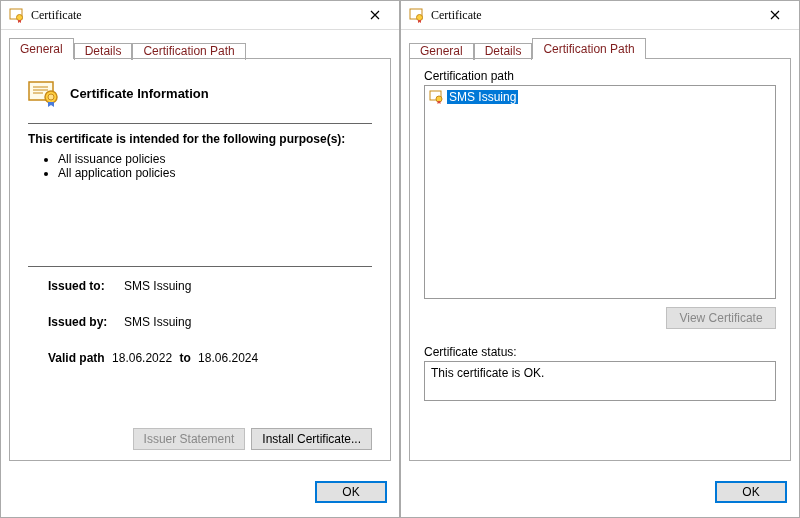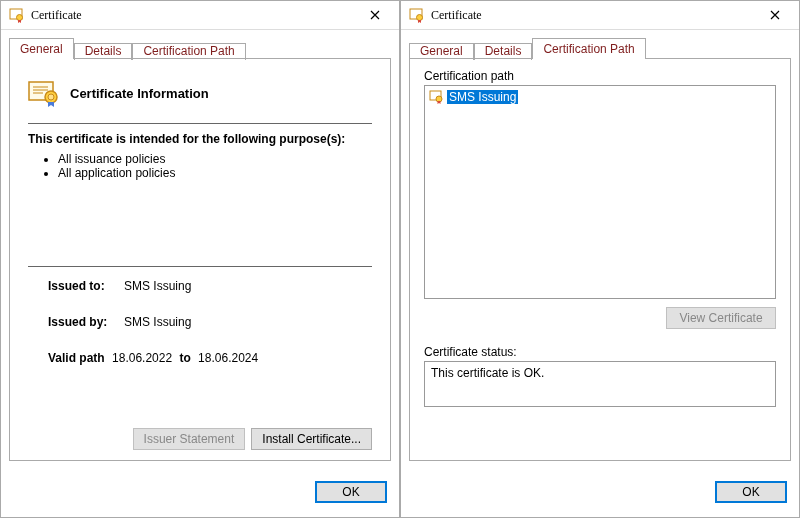--- a/index.html
+++ b/index.html
@@ -203,21 +203,21 @@
     font-size: 12px;
   }
   .view-cert-row {
     display: flex;
     justify-content: flex-end;
     margin-top: 8px;
   }
   .status-label { margin-top: 16px; margin-bottom: 2px; }
   .status-box {
     border: 1px solid #999;
-    height: 46px;
+    height: 40px;
     padding: 4px 6px;
     box-sizing: border-box;
     font-size: 12px;
   }
 
   
   svg { display: block; }
 </style>
 </head>
 <body>

